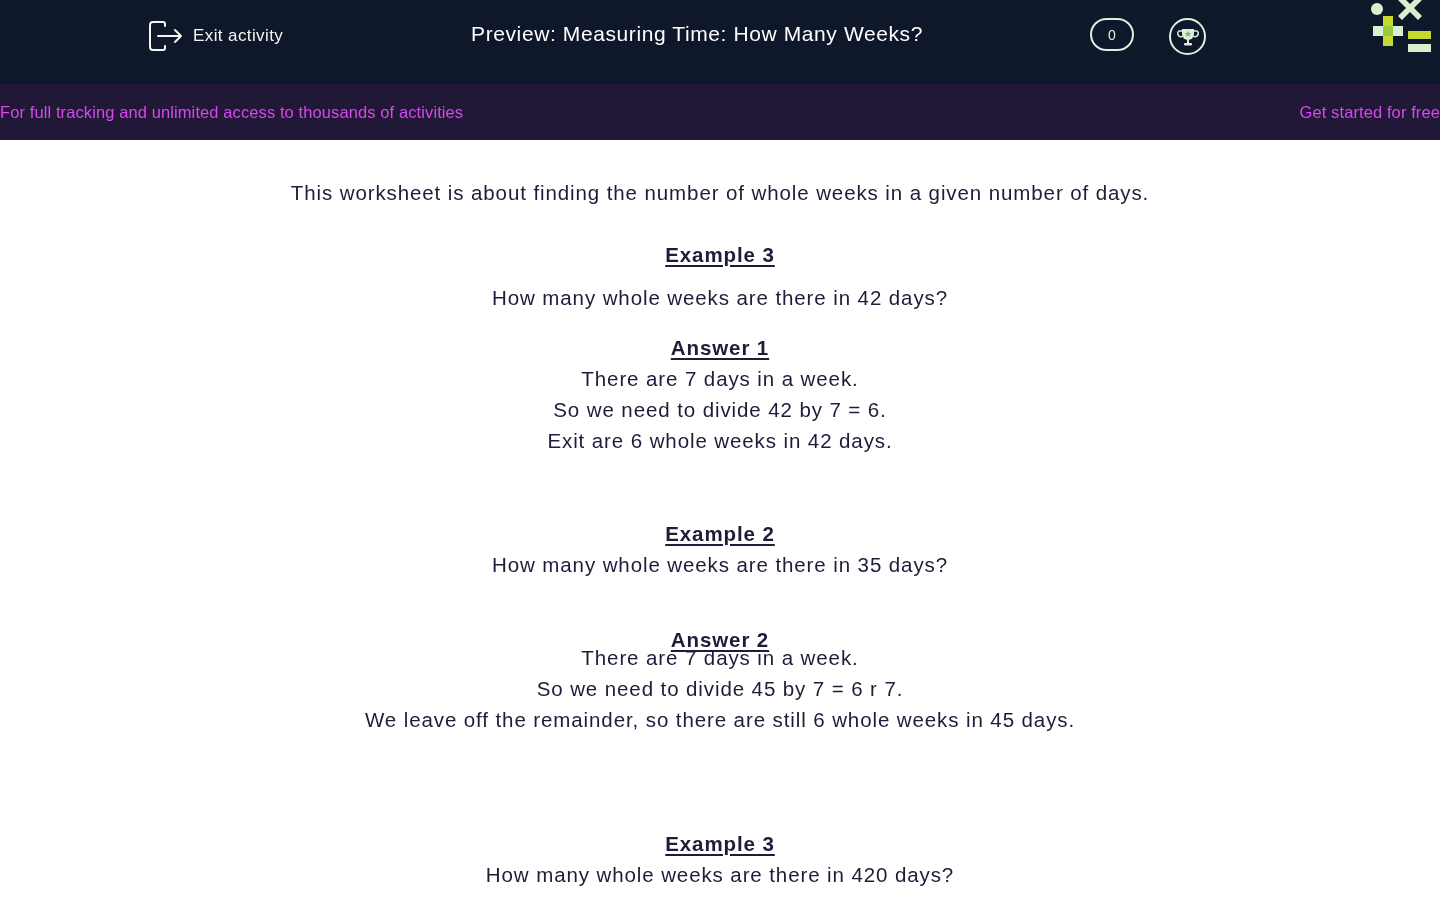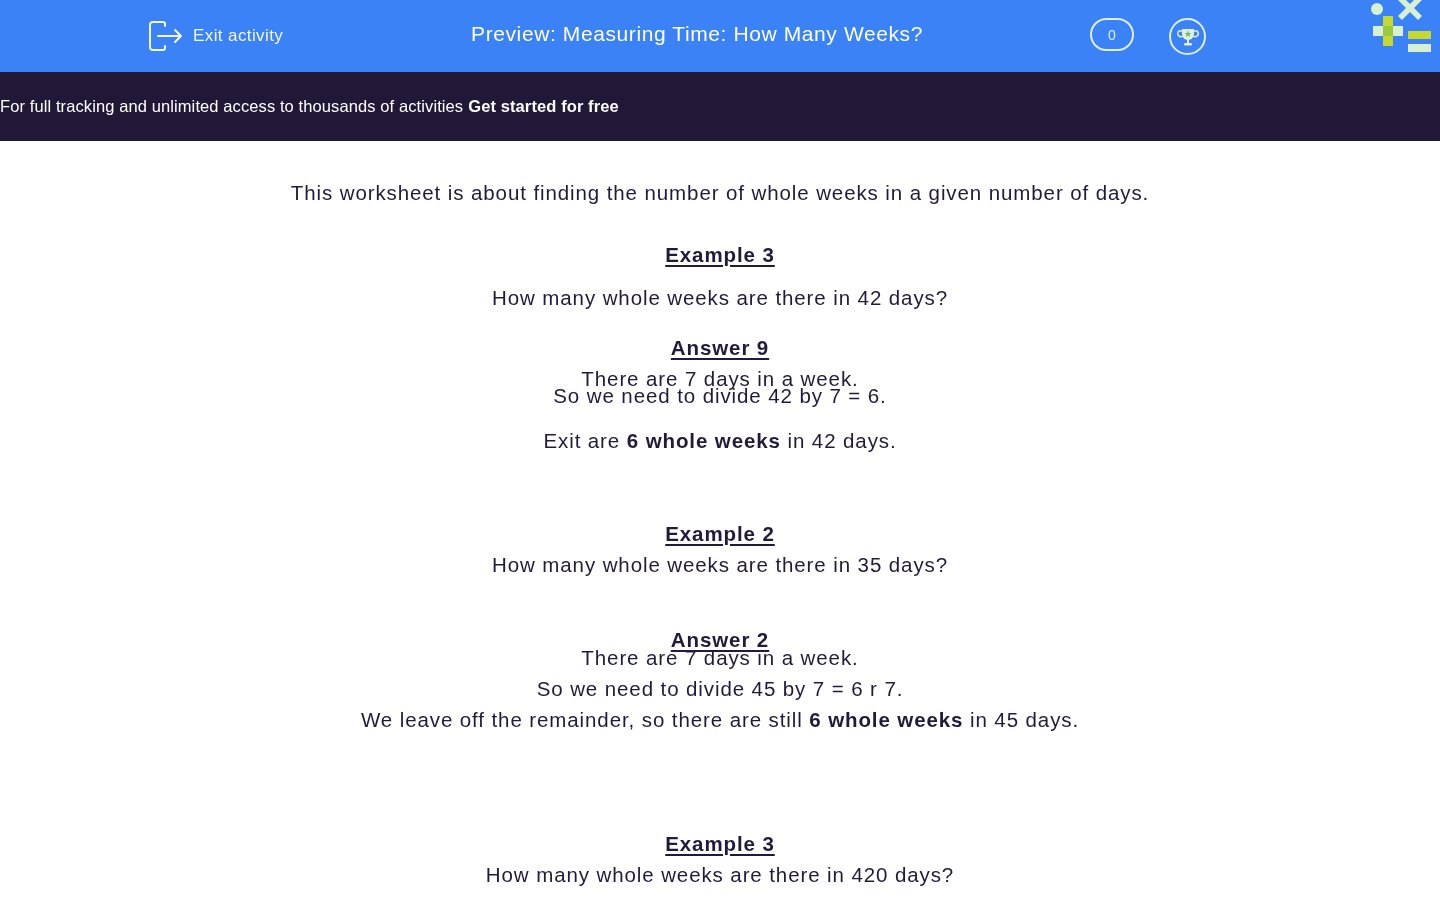--- a/index.html
+++ b/index.html
@@ -4,22 +4,22 @@
 <style>
   html, body { margin: 0; padding: 0; }
   body {
     width: 1440px; height: 900px; overflow: hidden;
     background: #ffffff;
     font-family: "Liberation Sans", "DejaVu Sans", sans-serif;
     color: #221a39;
   }
   .topbar {
     position: relative;
-    height: 72px;
-    background: #3b82f6;
+    height: 84px;
+    background: #0f172a;
     color: #ffffff;
   }
   .exit {
     position: absolute; left: 149px; top: 21px;
     display: flex; align-items: center; gap: 10px;
     cursor: pointer; color: #f1f7ef;
     font-size: 17px; letter-spacing: 0.4px;
   }
   .exit svg { width: 34px; height: 30px; }
   .title {
@@ -39,35 +39,35 @@
   }
   .trophy {
     position: absolute; left: 1169px; top: 18px;
     width: 37px; height: 37px; border: 2px solid #dfeedd;
     border-radius: 50%; box-sizing: border-box;
     display: flex; align-items: center; justify-content: center;
     cursor: pointer;
   }
   .logo { position: absolute; left: 1366px; top: 0; width: 74px; height: 60px; }
   .banner {
-    height: 69px;
+    height: 56px;
     background: #211838;
-    color: #ffffff;
-    display: flex; align-items: center; justify-content: flex-start;
+    color: #d946ef;
+    display: flex; align-items: center; justify-content: space-between;
     font-size: 16.5px; letter-spacing: 0.1px;
   }
-  .banner .cta { font-weight: 700; margin-left: 5px; cursor: pointer; }
+  .banner .cta { font-weight: 400; margin-left: 5px; cursor: pointer; }
   .content {
     text-align: center;
     font-size: 20.5px; letter-spacing: 0.9px;
     color: #221a39;
   }
   .line { position: absolute; left: 0; right: 0; text-align: center; line-height: 31px; }
   .heading { font-weight: 700; text-decoration: underline; text-underline-offset: 3px; }
-  b { font-weight: 700; }
+  b { font-weight: 400; }
 </style>
 </head>
 <body>
 
 <div class="topbar">
   <div class="exit">
     <svg viewBox="0 0 34 30" fill="none" stroke="#f1f7ef" stroke-width="2" stroke-linecap="round" stroke-linejoin="round">
       <path d="M16 5 V3 a2 2 0 0 0 -2 -2 H4 a3 3 0 0 0 -3 3 V26 a3 3 0 0 0 3 3 H14 a2 2 0 0 0 2 -2 V25"></path>
       <path d="M9 15 H32 M26 9 L32 15 L26 21"></path>
     </svg>
@@ -98,23 +98,23 @@
 <div class="banner">
   <span>For full tracking and unlimited access to thousands of activities</span>
   <span class="cta">Get started for free</span>
 </div>
 
 <div class="content">
   <div class="line" style="top:177px">This worksheet is about finding the number of whole weeks in a given number of days.</div>
 
   <div class="line heading" style="top:239px">Example 3</div>
   <div class="line" style="top:282px">How many whole weeks are there in 42 days?</div>
-  <div class="line heading" style="top:332px">Answer 9</div>
+  <div class="line heading" style="top:332px">Answer 1</div>
   <div class="line" style="top:363px">There are 7 days in a week.</div>
-  <div class="line" style="top:380px">So we need to divide 42 by 7 = 6.</div>
+  <div class="line" style="top:394px">So we need to divide 42 by 7 = 6.</div>
   <div class="line" style="top:425px"><span>Exit are </span><b>6 whole weeks</b><span> in 42 days.</span></div>
 
   <div class="line heading" style="top:518px">Example 2</div>
   <div class="line" style="top:549px">How many whole weeks are there in 35 days?</div>
   <div class="line heading" style="top:624px">Answer 2</div>
   <div class="line" style="top:642px">There are 7 days in a week.</div>
   <div class="line" style="top:673px">So we need to divide 45 by 7 = 6 r 7.</div>
   <div class="line" style="top:704px"><span>We leave off the remainder, so there are still </span><b>6 whole weeks</b><span> in 45 days.</span></div>
 
   <div class="line heading" style="top:828px">Example 3</div>

